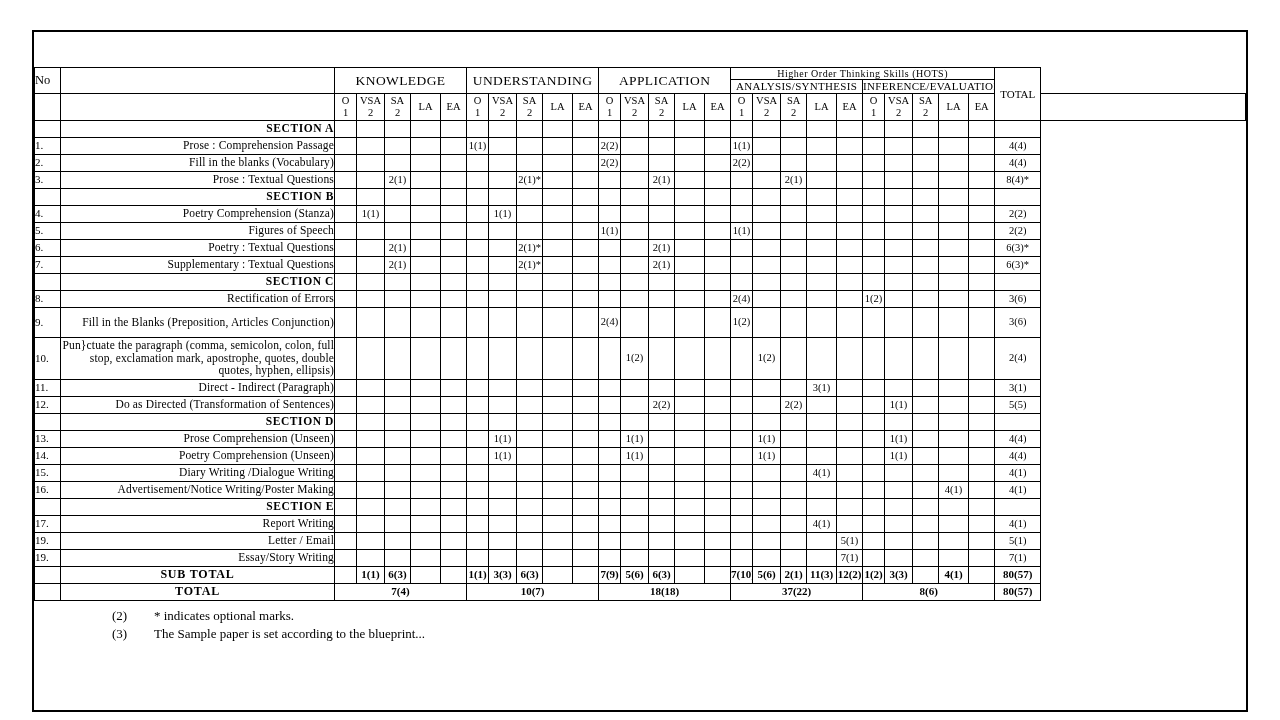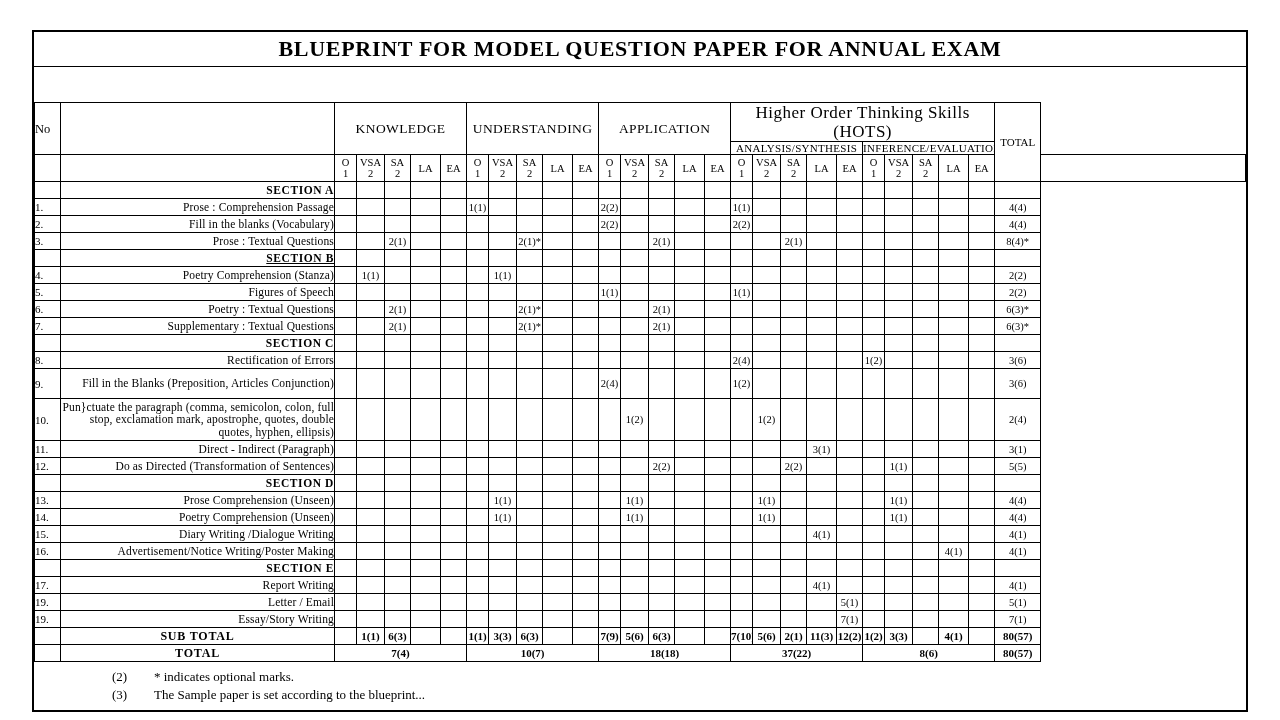--- a/index.html
+++ b/index.html
@@ -70,21 +70,21 @@
     overflow: hidden;
     line-height: 1.12;
   }
 
   
   .hd {
     text-align: center;
     font-weight: bold;
   }
   .hd-major { font-size: 13.5px; letter-spacing: 0.4px; }
-  .hd-hots  { font-size: 17px; letter-spacing: 0.5px; }
+  .hd-hots  { font-size: 10px; letter-spacing: 0.5px; }
   .hd-sub   { font-size: 11px; letter-spacing: 0.3px; }
   .hd-code  { font-size: 10.5px; font-weight: bold; text-align:center; }
   .hd-no    { font-size: 12.5px; font-weight: bold; text-align: left; padding-left:2px;}
   .hd-total { font-size: 11px; font-weight: bold; text-align:center; }
 
   
   td.c-no {
     text-align: left;
     padding-left: 3px;
     font-size: 11px;
@@ -135,23 +135,20 @@
   .note-label { width: 60px; padding-left: 18px; font-weight: bold; box-sizing: border-box;}
   .note-colon { width: 18px; }
   .note-num { width: 42px; }
   .note-text { flex: 1; }
 </style>
 </head>
 <body>
 
 <div id="sheet">
 
-  <div class="title-row">
-    <span class="title-text">BLUEPRINT  FOR  MODEL  QUESTION  PAPER  FOR  ANNUAL  EXAM</span>
-  </div>
 
 
   <table class="grid">
     <colgroup id="cols">
         <col style="width: 26px;">
         <col style="width: 274px;">
         <col style="width: 22px;">
         <col style="width: 28px;">
         <col style="width: 26px;">
         <col style="width: 30px;">
@@ -337,21 +334,21 @@
           <td class="c-val">2(1)</td>
           <td class="c-val"></td>
           <td class="c-val"></td>
           <td class="c-val grp-sep"></td>
           <td class="c-val"></td>
           <td class="c-val"></td>
           <td class="c-val"></td>
           <td class="c-val"></td>
           <td class="c-tot grp-sep">8(4)*</td>
         </tr>
-        <tr style="height: 17px; text-decoration: underline;">
+        <tr style="height: 17px;">
           <td class="c-no"></td>
           <td class="c-topic section">SECTION B</td>
           <td class="c-val grp-sep"></td>
           <td class="c-val"></td>
           <td class="c-val"></td>
           <td class="c-val"></td>
           <td class="c-val"></td>
           <td class="c-val grp-sep"></td>
           <td class="c-val"></td>
           <td class="c-val"></td>

